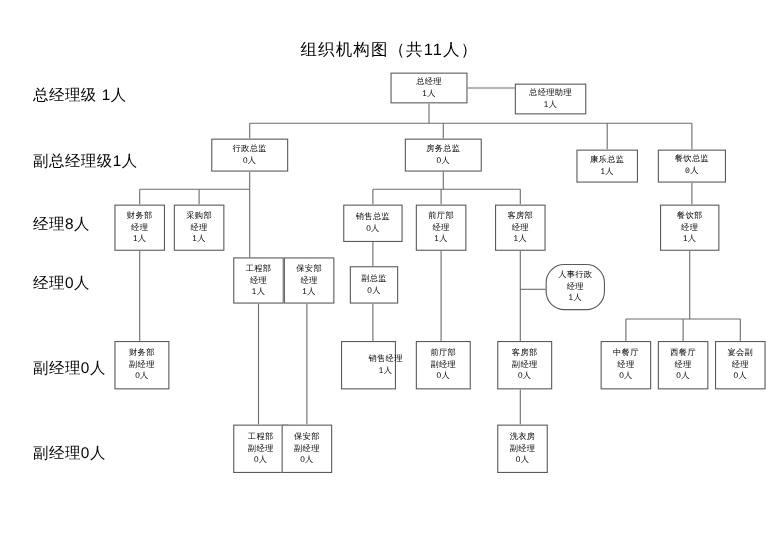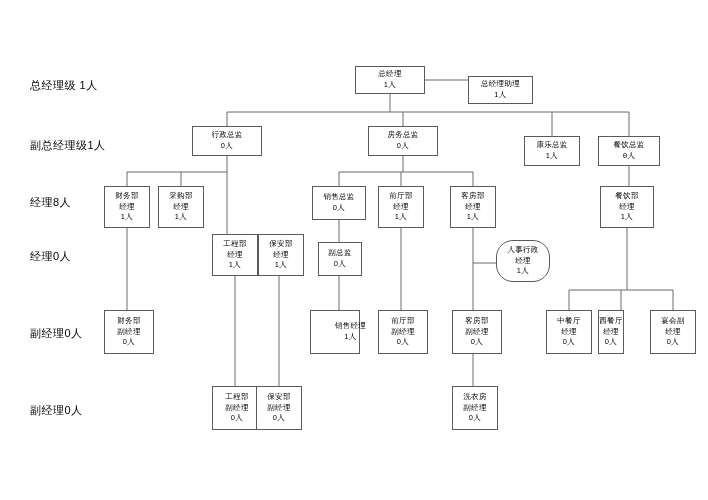--- a/index.html
+++ b/index.html
@@ -9,39 +9,40 @@
     font-family:"Liberation Sans","DejaVu Sans",sans-serif;
     color:#000;
     overflow:hidden;
   }
   #canvas{position:relative;width:708px;height:500px;}
   #title{
     position:absolute;left:0;top:36px;width:708px;
     text-align:center;font-size:15px;letter-spacing:1px;
   }
   .rowlabel{
-    position:absolute;font-size:11px;white-space:nowrap;
+    position:absolute;font-size:14px;white-space:nowrap;
     letter-spacing:0.5px;
   }
   .node{
     position:absolute;box-sizing:border-box;
     border:1px solid #5a5a5a;background:#fff;
     display:flex;flex-direction:column;align-items:center;justify-content:center;
     font-size:7.5px;line-height:1.45;text-align:center;
     letter-spacing:0.3px;
     z-index:3;
   }
   .node span{display:block;white-space:nowrap;}
   svg#wires{position:absolute;left:0;top:0;width:708px;height:500px;z-index:1;}
   svg#wires line{stroke:#6b6b6b;stroke-width:1;}
 </style>
 </head>
 <body>
 
 <div id="canvas">
+  <div id="title">组织机构图（共11人）</div>
   <svg id="wires">
       <line x1="390" y1="80" x2="468" y2="80"></line>
       <line x1="390" y1="94" x2="390" y2="112"></line>
       <line x1="227" y1="112" x2="629" y2="112"></line>
       <line x1="227" y1="112" x2="227" y2="126"></line>
       <line x1="403" y1="112" x2="403" y2="126"></line>
       <line x1="552" y1="112" x2="552" y2="136"></line>
       <line x1="629" y1="112" x2="629" y2="136"></line>
       <line x1="227" y1="156" x2="227" y2="276"></line>
       <line x1="127" y1="172" x2="227" y2="172"></line>
@@ -169,21 +170,21 @@
       <div class="node" style="left: 452px; top: 310px; width: 50px; height: 44px;">
         <span>客房部</span>
         <span>副经理</span>
         <span>0人</span>
       </div>
       <div class="node" style="left: 546px; top: 310px; width: 46px; height: 44px;">
         <span>中餐厅</span>
         <span>经理</span>
         <span>0人</span>
       </div>
-      <div class="node" style="left: 598px; top: 310px; width: 26px; height: 44px;">
+      <div class="node" style="left: 598px; top: 310px; width: 46px; height: 44px;">
         <span>西餐厅</span>
         <span>经理</span>
         <span>0人</span>
       </div>
       <div class="node" style="left: 650px; top: 310px; width: 46px; height: 44px;">
         <span>宴会副</span>
         <span>经理</span>
         <span>0人</span>
       </div>
       <div class="node" style="left: 212px; top: 386px; width: 50px; height: 44px;">

